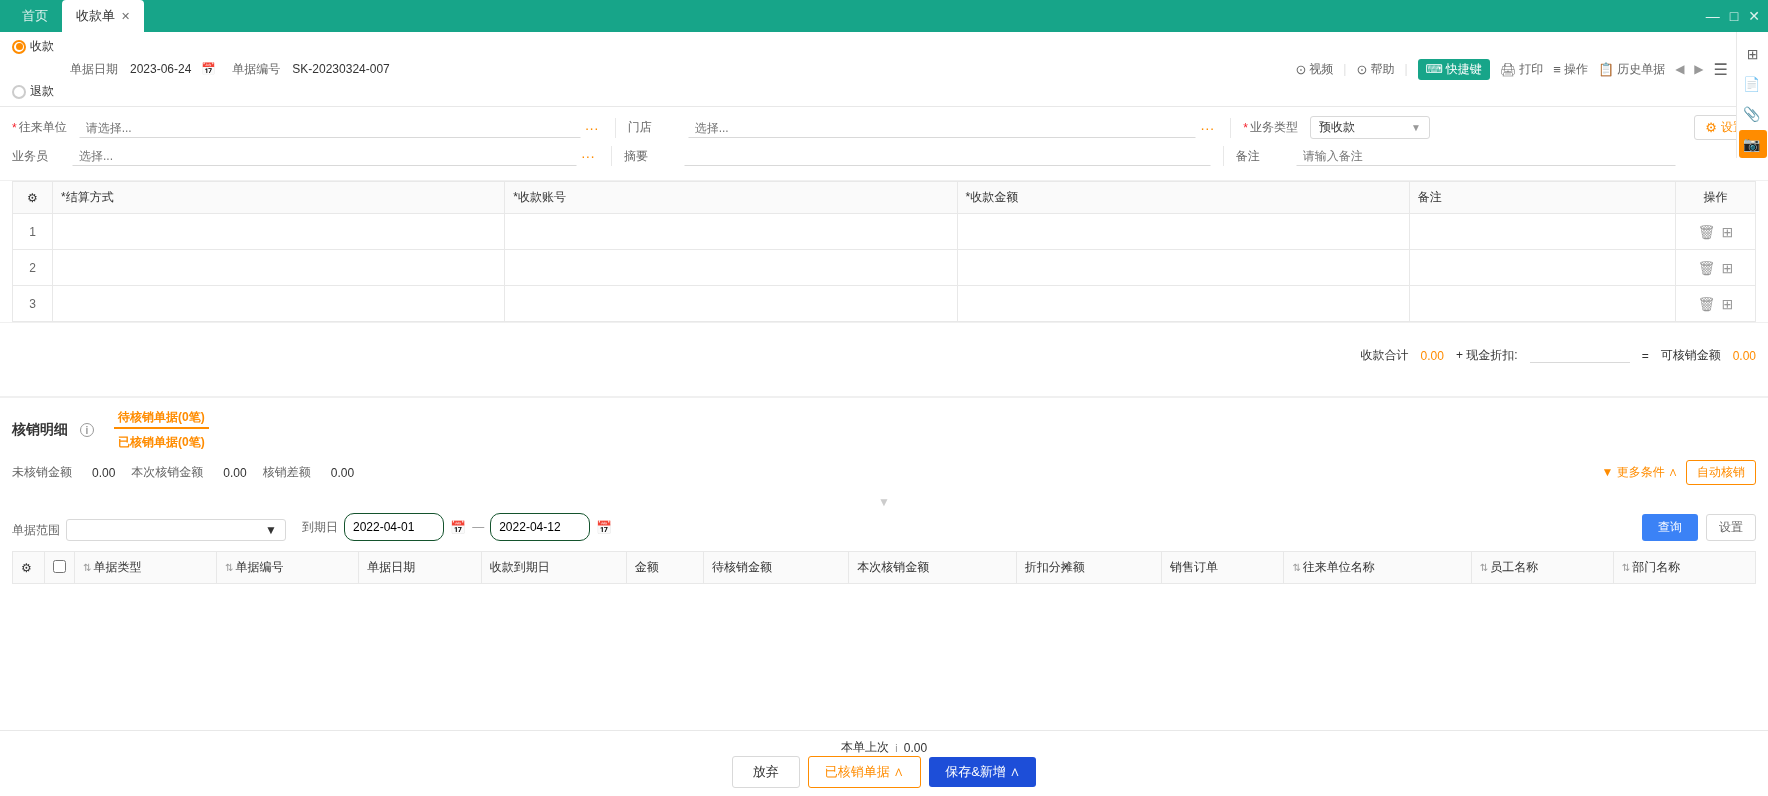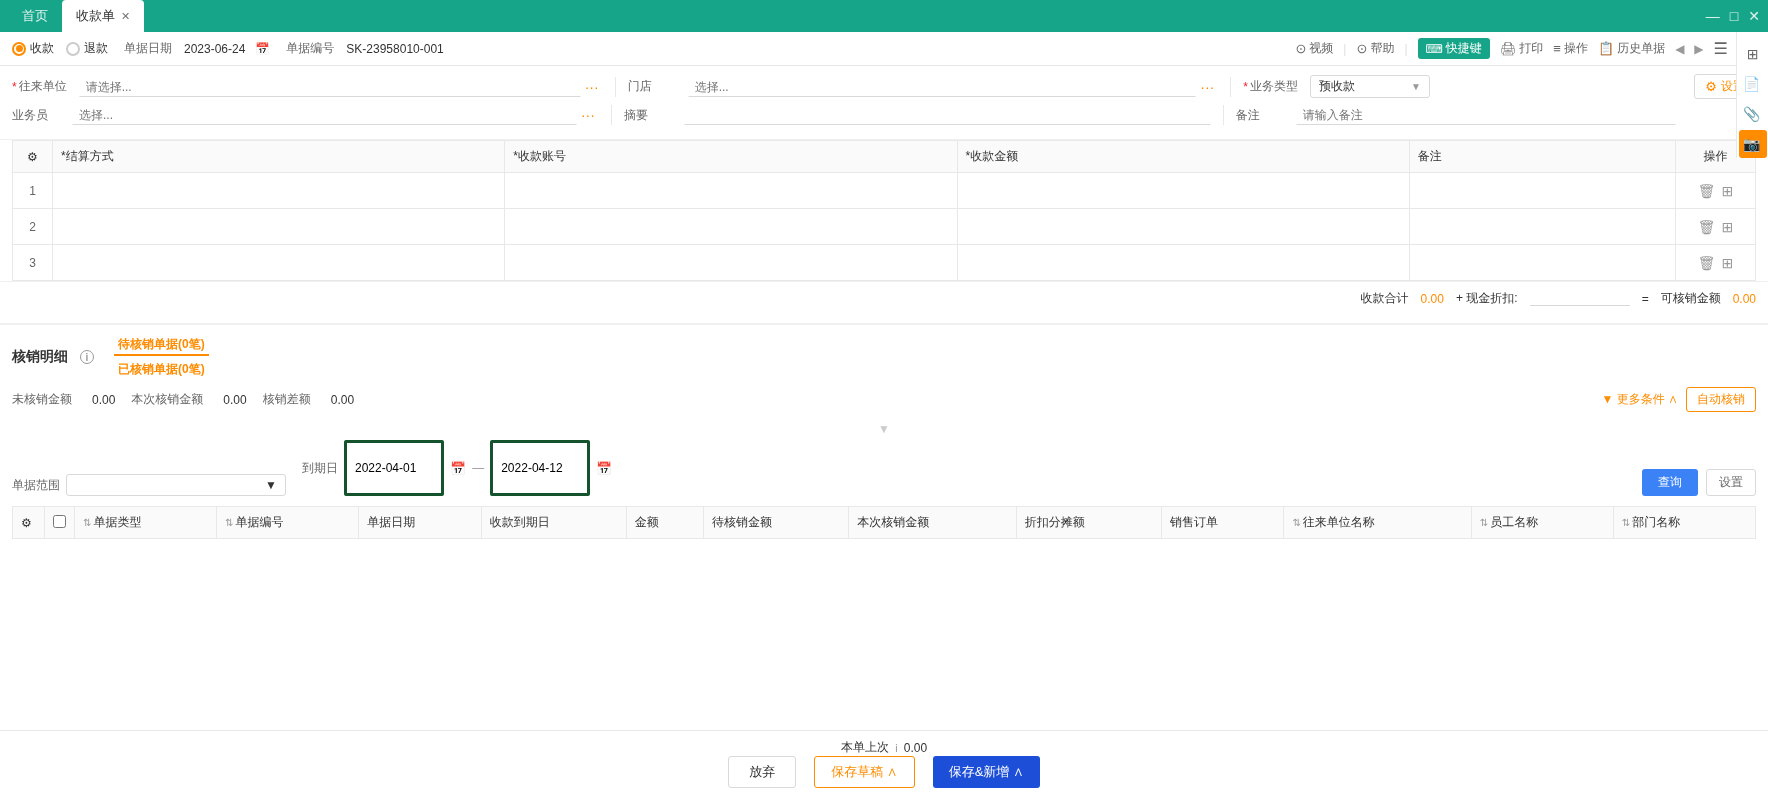--- a/index.html
+++ b/index.html
@@ -52,21 +52,21 @@
 
     
     .toolbar {
       display: flex;
       align-items: center;
       padding: 6px 12px;
       border-bottom: 1px solid #e8e8e8;
       gap: 16px;
       background: #fff;
     }
-    .radio-group { display: flex; align-items: center; gap: 12px; }
+    .radio-group { display: flex; align-items: center; gap: 28px; flex-direction: column; }
     .radio-item { display: flex; align-items: center; gap: 4px; cursor: pointer; }
     .radio-circle {
       width: 14px; height: 14px; border-radius: 50%;
       border: 2px solid #ccc;
       display: flex; align-items: center; justify-content: center;
     }
     .radio-circle.checked { border-color: #ff8c00; }
     .radio-circle.checked::after {
       content: ''; width: 7px; height: 7px; border-radius: 50%; background: #ff8c00;
     }
@@ -135,21 +135,21 @@
     .table-actions { display: flex; align-items: center; justify-content: center; gap: 6px; padding: 0 8px; }
     .table-action-btn { background: none; border: none; cursor: pointer; color: #999; font-size: 14px; }
     .table-header-row th:first-child { width: 40px; text-align: center; }
     .gear-col { text-align: center !important; }
 
     
     .summary-bar {
       display: flex;
       align-items: center;
       justify-content: flex-end;
-      padding: 8px 12px;
+      padding: 24px 12px;
       background: #fff;
       border-top: 1px solid #f0f0f0;
       gap: 12px;
       color: #333;
     }
     .summary-bar .amount-highlight { color: #ff8c00; font-weight: 500; }
     .summary-input { border: none; border-bottom: 1px solid #d9d9d9; width: 100px; outline: none; text-align: right; font-size: 12px; }
 
     
     .verify-section {
@@ -162,21 +162,21 @@
     .verify-tabs { display: flex; gap: 4px; margin-left: 12px; flex-direction: column; }
     .verify-tab { color: #ff8c00; cursor: pointer; font-size: 12px; padding: 1px 4px; }
     .verify-tab.active { border-bottom: 2px solid #ff8c00; }
     .info-icon { display: inline-flex; align-items: center; justify-content: center; width: 14px; height: 14px; border-radius: 50%; border: 1px solid #999; color: #999; font-size: 10px; cursor: pointer; margin-left: 4px; }
     .verify-stats { display: flex; align-items: center; gap: 16px; margin-bottom: 10px; font-size: 12px; color: #666; }
     .verify-stats .stat-val { color: #333; margin-left: 4px; }
     .verify-filter-row { display: flex; align-items: flex-end; gap: 16px; margin-bottom: 10px; }
     .filter-field { display: flex; align-items: center; gap: 6px; }
     .filter-label { color: #666; white-space: nowrap; }
     .filter-select { border: 1px solid #d9d9d9; border-radius: 3px; padding: 3px 8px; background: #fff; min-width: 200px; display: flex; align-items: center; justify-content: space-between; cursor: pointer; }
-    .date-input { border: 3px solid #14532d; border-radius: 2px; padding: 18px 8px; background: #fff; width: 100px; outline: none; font-size: 12px; }
+    .date-input { border: 1px solid #14532d; border-radius: 10px; padding: 6px 8px; background: #fff; width: 100px; outline: none; font-size: 12px; }
     .date-separator { color: #999; }
     .btn-query { background: #3b82f6; color: white; border: none; border-radius: 3px; padding: 4px 16px; cursor: pointer; font-size: 12px; }
     .btn-settings-outline { background: #fff; color: #666; border: 1px solid #d9d9d9; border-radius: 3px; padding: 4px 12px; cursor: pointer; font-size: 12px; }
     .btn-auto-verify { background: #fff; color: #ff8c00; border: 1px solid #ff8c00; border-radius: 3px; padding: 3px 10px; cursor: pointer; font-size: 12px; }
     .more-conditions { color: #ff8c00; cursor: pointer; font-size: 12px; display: flex; align-items: center; gap: 2px; text-align: right; }
 
     
     .detail-table {
       width: 100%;
       border-collapse: collapse;
@@ -203,21 +203,21 @@
       background: #fff;
       border-top: 1px solid #e8e8e8;
       padding: 8px 16px;
       display: flex;
       align-items: center;
       justify-content: space-between;
       z-index: 100;
       flex-direction: column;
     }
     .bottom-left { display: flex; align-items: center; gap: 6px; color: #333; font-size: 12px; }
-    .bottom-actions { display: flex; gap: 18px; }
+    .bottom-actions { display: flex; gap: 8px; align-items: center; }
     .btn-discard { background: #fff; border: 1px solid #d9d9d9; color: #333; border-radius: 3px; padding: 6px 20px; cursor: pointer; font-size: 13px; }
     .btn-save-draft { background: #fff; border: 1px solid #ff8c00; color: #ff8c00; border-radius: 3px; padding: 6px 16px; cursor: pointer; font-size: 13px; display: flex; align-items: center; gap: 4px; }
     .btn-save-new { background: #1d4ed8; border: none; color: white; border-radius: 3px; padding: 6px 16px; cursor: pointer; font-size: 13px; display: flex; align-items: center; gap: 4px; }
 
     
     .right-panel {
       position: fixed;
       right: 0;
       top: 32px;
       width: 32px;
@@ -271,21 +271,21 @@
         <span>退款</span>
       </div>
     </div>
     <div class="toolbar-field">
       <span class="toolbar-label">单据日期</span>
       <span class="toolbar-value" style="margin-left:6px;">2023-06-24</span>
       <span style="color:#ff8c00;margin-left:4px;cursor:pointer;">📅</span>
     </div>
     <div class="toolbar-field">
       <span class="toolbar-label">单据编号</span>
-      <span class="toolbar-value" style="margin-left:6px;">SK-23958010-001</span>
+      <span class="toolbar-value" style="margin-left:6px;">SK-20230324-007</span>
     </div>
     <div class="toolbar-actions">
       <div class="action-item">
         <span class="action-icon">⊙</span>
         <span>视频</span>
       </div>
       <span style="color:#e0e0e0;">|</span>
       <div class="action-item">
         <span class="action-icon">⊙</span>
         <span>帮助</span>
@@ -528,19 +528,19 @@
 
 <div class="bottom-bar">
   <div class="bottom-left">
     <span>本单上次</span>
     <span style="color:#999;font-size:11px;">ℹ</span>
     <span>0.00</span>
   </div>
   <div class="bottom-actions">
     <button class="btn-discard">放弃</button>
     <button class="btn-save-draft">
-      <span>保存草稿 ∧</span>
+      <span>已核销单据 ∧</span>
     </button>
     <button class="btn-save-new">
       <span>保存&amp;新增 ∧</span>
     </button>
   </div>
 </div>
 
 </body></html>

